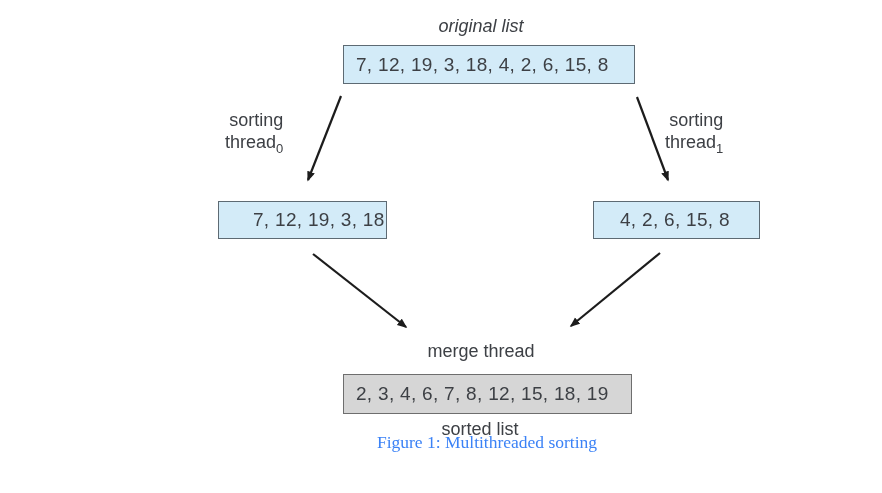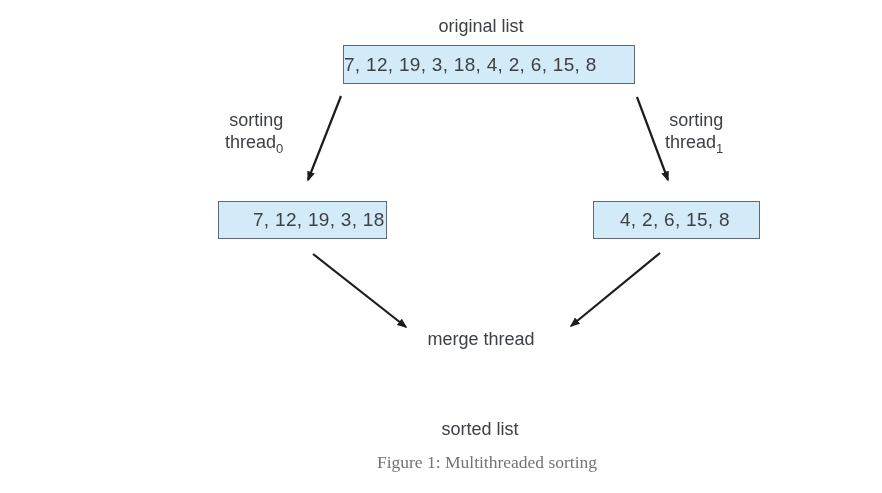--- a/index.html
+++ b/index.html
@@ -41,48 +41,48 @@
     white-space: nowrap;
   }
   .box.blue {
     background: var(--list-box-fill, #d3ebf8);
     border: 1.5px solid var(--list-box-border, #5d6a73);
   }
   .box.gray {
     background: var(--sorted-box-fill, #d6d6d6);
     border: 1.5px solid var(--sorted-box-border, #6e6e6e);
   }
-  .top-box    { left: 343px; top: 45px;  width: 292px; height: 39px; padding-left: 0; }
+  .top-box    { left: 343px; top: 45px;  width: 292px; height: 39px; padding-left: 12px; }
   .left-box   { left: 218px; top: 201px; width: 169px; height: 38px; padding-left: 34px; }
   .right-box  { left: 593px; top: 201px; width: 167px; height: 38px; padding-left: 26px; }
   .sorted-box { left: 343px; top: 374px; width: 289px; height: 40px; padding-left: 12px; }
 
   .lbl {
     position: absolute;
     font-size: 18px;
     color: var(--label-text, #3d4045);
     white-space: nowrap;
     line-height: 22px;
   }
   .centered { transform: translateX(-50%); }
-  .original-lbl { left: 481px; top: 15px; }
-  .merge-lbl    { left: 481px; top: 328px; }
+  .original-lbl { left: 481px; top: 15px; font-style: italic; }
+  .merge-lbl    { left: 481px; top: 340px; }
   .sorted-lbl   { left: 480px; top: 418px; }
   .thread-lbl   { text-align: right; }
   .thread-lbl sub { font-size: 13px; line-height: 0; }
   .left-thread  { left: 225px; top: 109px; }
   .right-thread { left: 665px; top: 109px; }
 
   .caption {
     position: absolute;
-    left: 487px; top: 452px;
+    left: 487px; top: 432px;
     transform: translateX(-50%);
     font-family: "Liberation Serif", serif;
     font-size: 17.5px;
-    color: #737373;
+    color: #3b82f6;
     white-space: nowrap;
   }
 </style>
 </head>
 <body>
 
 <div class="stage">
 
   <svg class="arrows" viewBox="0 0 882 493" aria-hidden="true">
     <defs>
@@ -115,18 +115,21 @@
   <div class="box blue left-box">
     <span>7, 12, 19, 3, 18</span>
   </div>
 
   <div class="box blue right-box">
     <span>4, 2, 6, 15, 8</span>
   </div>
 
   <div class="lbl centered merge-lbl">merge thread</div>
 
+  <div class="box gray sorted-box">
+    <span>2, 3, 4, 6, 7, 8, 12, 15, 18, 19</span>
+  </div>
 
   <div class="lbl centered sorted-lbl">sorted list</div>
 
   <div class="caption">Figure 1: Multithreaded sorting</div>
 
 </div>
 
 </body></html>

